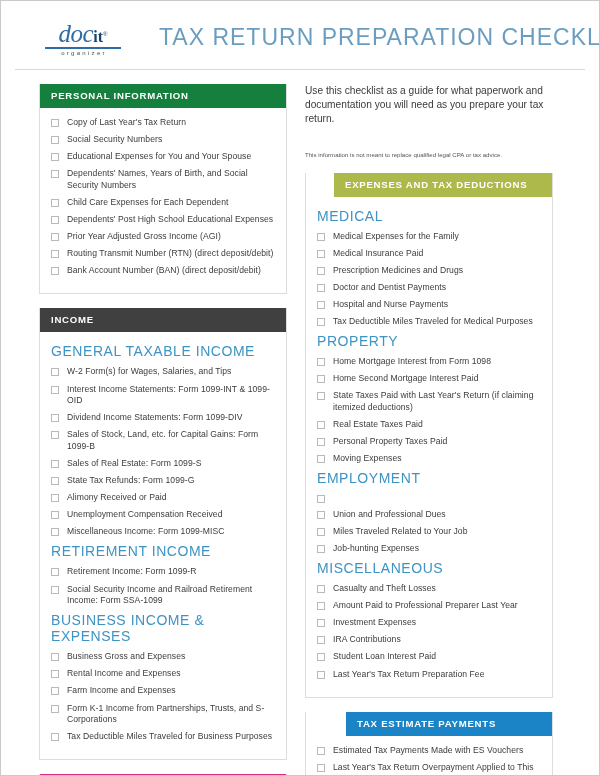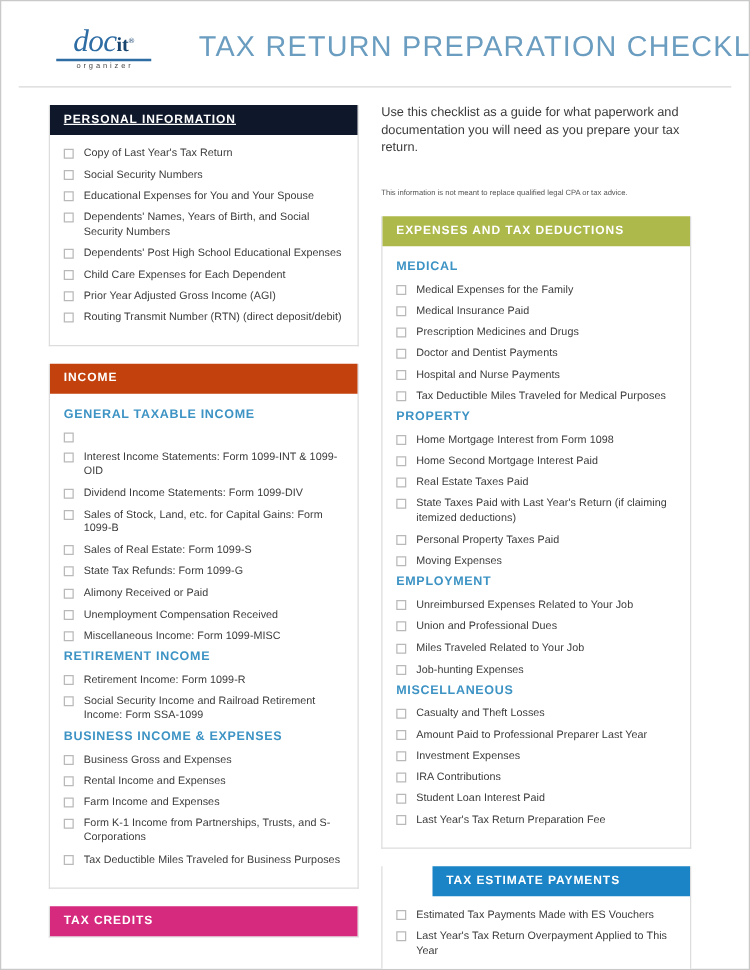--- a/index.html
+++ b/index.html
@@ -130,22 +130,22 @@
     font-size: 9.6px;
     font-weight: bold;
     letter-spacing: 0.75px;
     color: #ffffff;
     text-transform: uppercase;
   }
   .card-body {
     padding: 9px 11px 11px 11px;
   }
   .subhead {
-    font-size: 10px;
-    font-weight: bold;
+    font-size: 14px;
+    font-weight: normal;
     letter-spacing: 0.55px;
     color: #3d93c4;
     text-transform: uppercase;
     margin: 2px 0 7px 0;
   }
   .subhead.gap {
   }
 
   
   .item {
@@ -186,66 +186,71 @@
       </div>
       <div class="doc-title" style="color: rgb(106, 157, 192);">TAX RETURN PREPARATION CHECKLIST</div>
     </div>
     <div class="header-rule"></div>
 
     <div class="columns">
 
       <div class="col">
 
         <div class="card">
-          <div class="card-head" style="background: #0f172a; text-decoration: underline;">PERSONAL INFORMATION</div>
+          <div class="card-head" style="background: #15803d;">PERSONAL INFORMATION</div>
           <div class="card-body">
             <div>
                 <div class="item">
                   <span class="chk"></span>
                   <span class="item-label">Copy of Last Year's Tax Return</span>
                 </div>
                 <div class="item">
                   <span class="chk"></span>
                   <span class="item-label">Social Security Numbers</span>
                 </div>
                 <div class="item">
                   <span class="chk"></span>
                   <span class="item-label">Educational Expenses for You and Your Spouse</span>
                 </div>
                 <div class="item">
                   <span class="chk"></span>
                   <span class="item-label">Dependents' Names, Years of Birth, and Social Security Numbers</span>
                 </div>
                 <div class="item">
                   <span class="chk"></span>
+                  <span class="item-label">Child Care Expenses for Each Dependent</span>
+                </div>
+                <div class="item">
+                  <span class="chk"></span>
                   <span class="item-label">Dependents' Post High School Educational Expenses</span>
                 </div>
                 <div class="item">
                   <span class="chk"></span>
-                  <span class="item-label">Child Care Expenses for Each Dependent</span>
-                </div>
-                <div class="item">
-                  <span class="chk"></span>
                   <span class="item-label">Prior Year Adjusted Gross Income (AGI)</span>
                 </div>
                 <div class="item">
                   <span class="chk"></span>
                   <span class="item-label">Routing Transmit Number (RTN) (direct deposit/debit)</span>
+                </div>
+                <div class="item">
+                  <span class="chk"></span>
+                  <span class="item-label">Bank Account Number (BAN) (direct deposit/debit)</span>
                 </div>
               </div>
           </div>
         </div>
 
         <div class="card">
-          <div class="card-head" style="background: #c2410c;">INCOME</div>
+          <div class="card-head" style="background: #404040;">INCOME</div>
           <div class="card-body">
             <div>
                 <div class="subhead" style="color: rgb(61, 147, 196);">GENERAL TAXABLE INCOME</div>
                 <div class="item">
                   <span class="chk"></span>
+                  <span class="item-label">W-2 Form(s) for Wages, Salaries, and Tips</span>
                 </div>
                 <div class="item">
                   <span class="chk"></span>
                   <span class="item-label">Interest Income Statements: Form 1099-INT &amp; 1099-OID</span>
                 </div>
                 <div class="item">
                   <span class="chk"></span>
                   <span class="item-label">Dividend Income Statements: Form 1099-DIV</span>
                 </div>
                 <div class="item">
@@ -312,21 +317,21 @@
         </div>
 
       </div>
 
       <div class="col">
 
         <div class="intro">Use this checklist as a guide for what paperwork and documentation you will need as you prepare your tax return.</div>
         <div class="disclaimer">This information is not meant to replace qualified legal CPA or tax advice.</div>
 
         <div class="card">
-          <div class="card-head" style="background: rgb(174, 185, 76);">EXPENSES AND TAX DEDUCTIONS</div>
+          <div class="card-head" style="background: rgb(174, 185, 76); margin-left: 28px;">EXPENSES AND TAX DEDUCTIONS</div>
           <div class="card-body">
             <div>
                 <div class="subhead" style="color: rgb(61, 147, 196);">MEDICAL</div>
                 <div class="item">
                   <span class="chk"></span>
                   <span class="item-label">Medical Expenses for the Family</span>
                 </div>
                 <div class="item">
                   <span class="chk"></span>
                   <span class="item-label">Medical Insurance Paid</span>
@@ -351,38 +356,37 @@
                 <div class="item">
                   <span class="chk"></span>
                   <span class="item-label">Home Mortgage Interest from Form 1098</span>
                 </div>
                 <div class="item">
                   <span class="chk"></span>
                   <span class="item-label">Home Second Mortgage Interest Paid</span>
                 </div>
                 <div class="item">
                   <span class="chk"></span>
+                  <span class="item-label">State Taxes Paid with Last Year's Return (if claiming itemized deductions)</span>
+                </div>
+                <div class="item">
+                  <span class="chk"></span>
                   <span class="item-label">Real Estate Taxes Paid</span>
                 </div>
                 <div class="item">
                   <span class="chk"></span>
-                  <span class="item-label">State Taxes Paid with Last Year's Return (if claiming itemized deductions)</span>
-                </div>
-                <div class="item">
-                  <span class="chk"></span>
                   <span class="item-label">Personal Property Taxes Paid</span>
                 </div>
                 <div class="item">
                   <span class="chk"></span>
                   <span class="item-label">Moving Expenses</span>
                 </div>
                 <div class="subhead gap" style="color: rgb(61, 147, 196);">EMPLOYMENT</div>
                 <div class="item">
                   <span class="chk"></span>
-                  <span class="item-label">Unreimbursed Expenses Related to Your Job</span>
                 </div>
                 <div class="item">
                   <span class="chk"></span>
                   <span class="item-label">Union and Professional Dues</span>
                 </div>
                 <div class="item">
                   <span class="chk"></span>
                   <span class="item-label">Miles Traveled Related to Your Job</span>
                 </div>
                 <div class="item">

